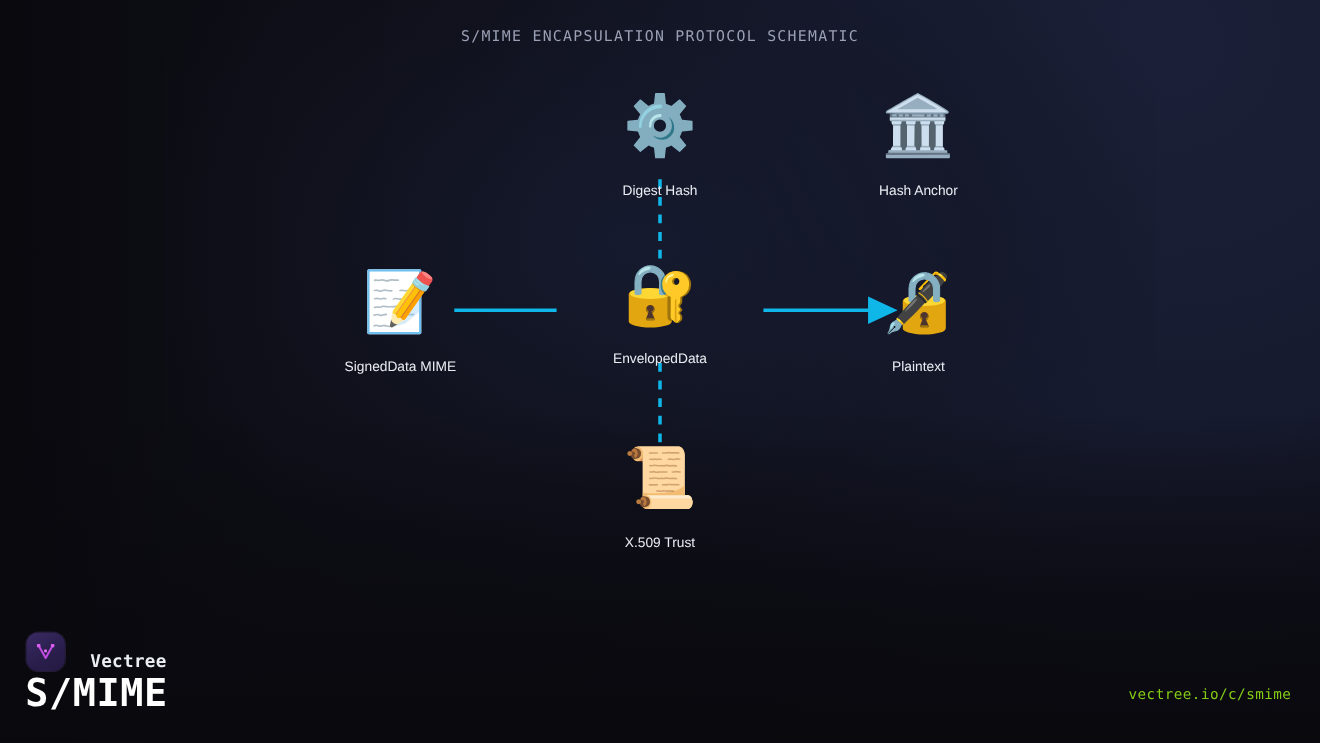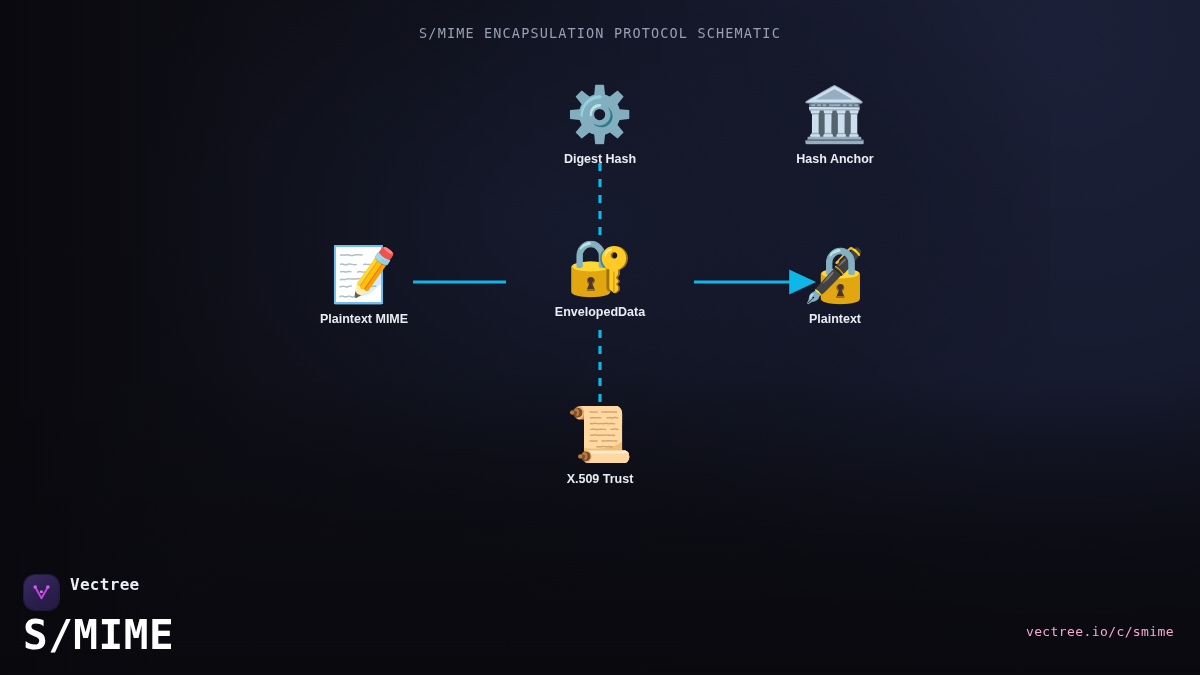--- a/index.html
+++ b/index.html
@@ -98,36 +98,35 @@
     margin-left: -80px;
   }
   .node-icon {
     font-family: "DejaVu Sans", sans-serif;
     font-size: 54px;
     line-height: 58px;
     height: 58px;
     user-select: none;
   }
   .node-label {
-    margin-top: 8px;
+    margin-top: 22px;
     font-size: 12.5px;
     color: #e9ecf2;
     white-space: nowrap;
     text-align: center;
-    font-weight: bold;
   }
 
   
   #brand-row {
     position: absolute;
     left: 24px;
     top: 575px;
     display: flex;
-    align-items: flex-start;
-    gap: 11px;
+    align-items: flex-end;
+    gap: 23px;
   }
   #brand-logo {
     width: 35px;
     height: 35px;
     border-radius: 11px;
     background: linear-gradient(150deg, #3a2a63 0%, #2a1f4d 55%, #241a42 100%);
     display: flex;
     align-items: center;
     justify-content: center;
     box-shadow: 0 0 0 1px rgba(150,110,220,0.18);
@@ -137,33 +136,33 @@
     font-size: 16px;
     font-weight: bold;
     color: #eceef5;
     letter-spacing: 0.3px;
   }
   #footer-headline {
     position: absolute;
     left: 23px;
     top: 611px;
     font-family: "DejaVu Sans Mono", "Liberation Mono", monospace;
-    font-size: 41px;
+    font-size: 35px;
     font-weight: bold;
     color: #ffffff;
     letter-spacing: 0.5px;
     white-space: pre;
   }
   #footer-url {
     position: absolute;
     right: 26px;
     top: 624px;
     font-family: "DejaVu Sans Mono", "Liberation Mono", monospace;
     font-size: 13px;
-    color: #f9a8d4;
+    color: #84cc16;
     letter-spacing: 0.4px;
     white-space: pre;
   }
 </style>
 </head>
 <body>
 
 <div id="stage">
 
   <div id="bg-glow-primary"></div>
@@ -194,21 +193,21 @@
     <div class="node-label">Digest Hash</div>
   </div>
 
   <div class="node" style="left:835px; top:86px;">
     <div class="node-icon">🏛️</div>
     <div class="node-label">Hash Anchor</div>
   </div>
 
   <div class="node" style="left:364px; top:246px;">
     <div class="node-icon">📝</div>
-    <div class="node-label">Plaintext MIME</div>
+    <div class="node-label">SignedData MIME</div>
   </div>
 
   <div class="node" style="left:600px; top:239px;">
     <div class="node-icon">🔐</div>
     <div class="node-label">EnvelopedData</div>
   </div>
 
   <div class="node" style="left:835px; top:246px;">
     <div class="node-icon">🔏</div>
     <div class="node-label">Plaintext</div>

